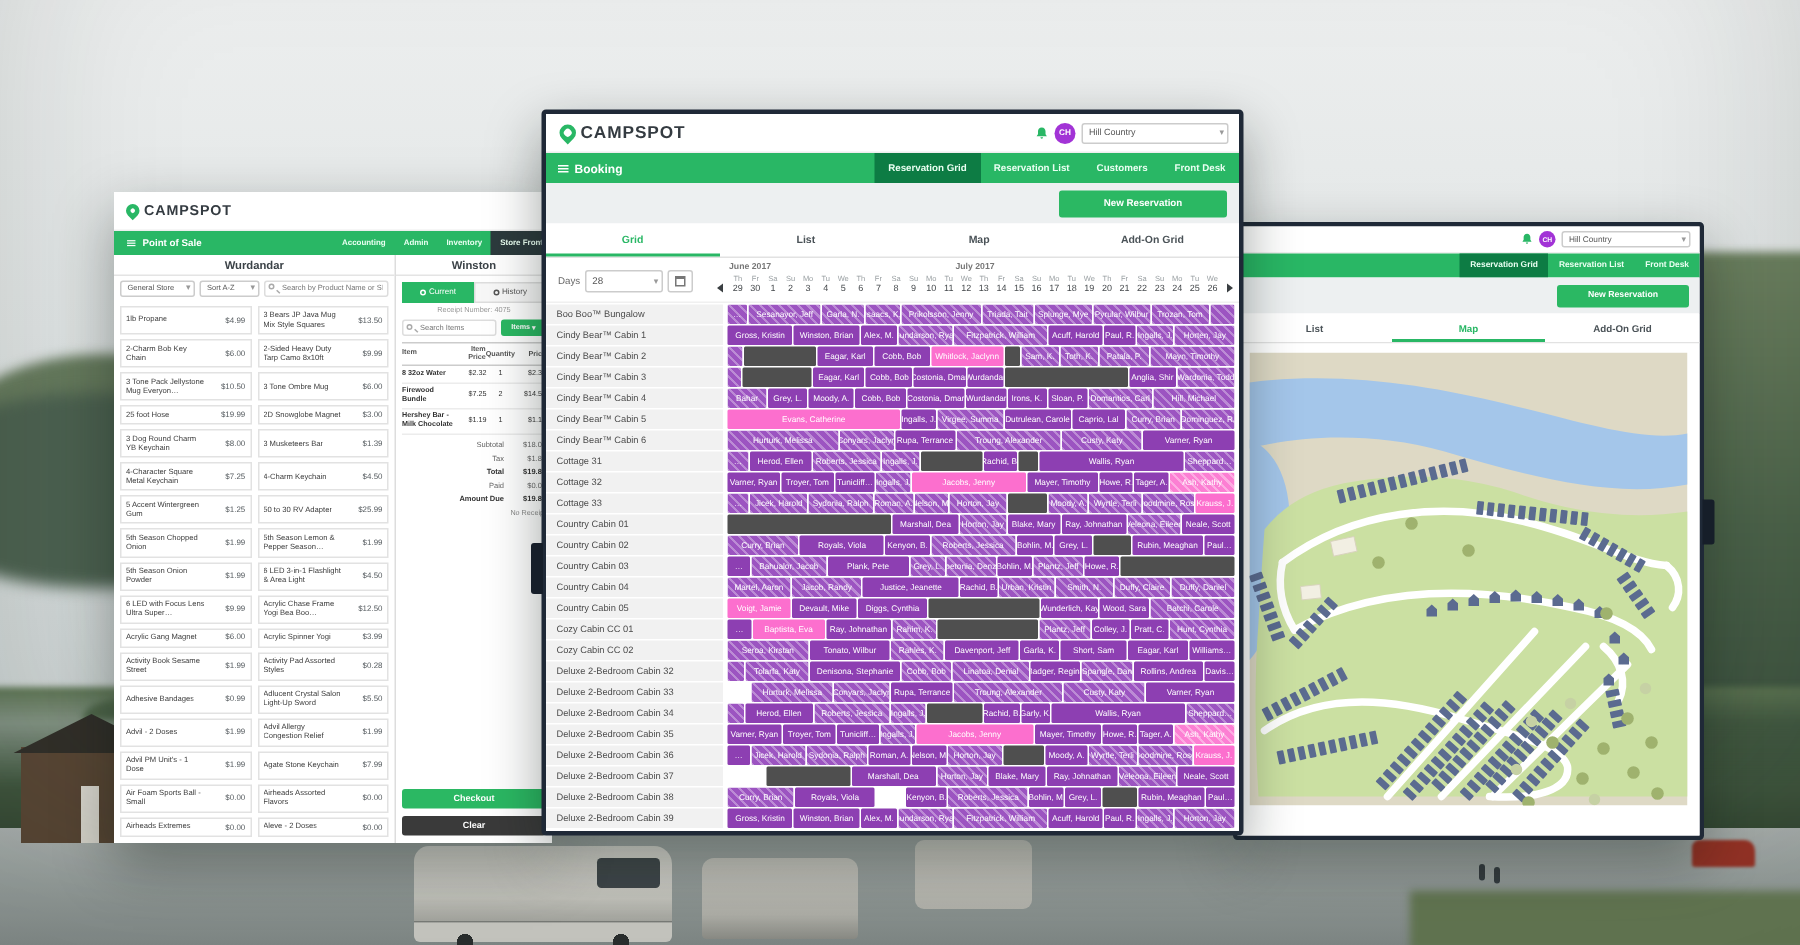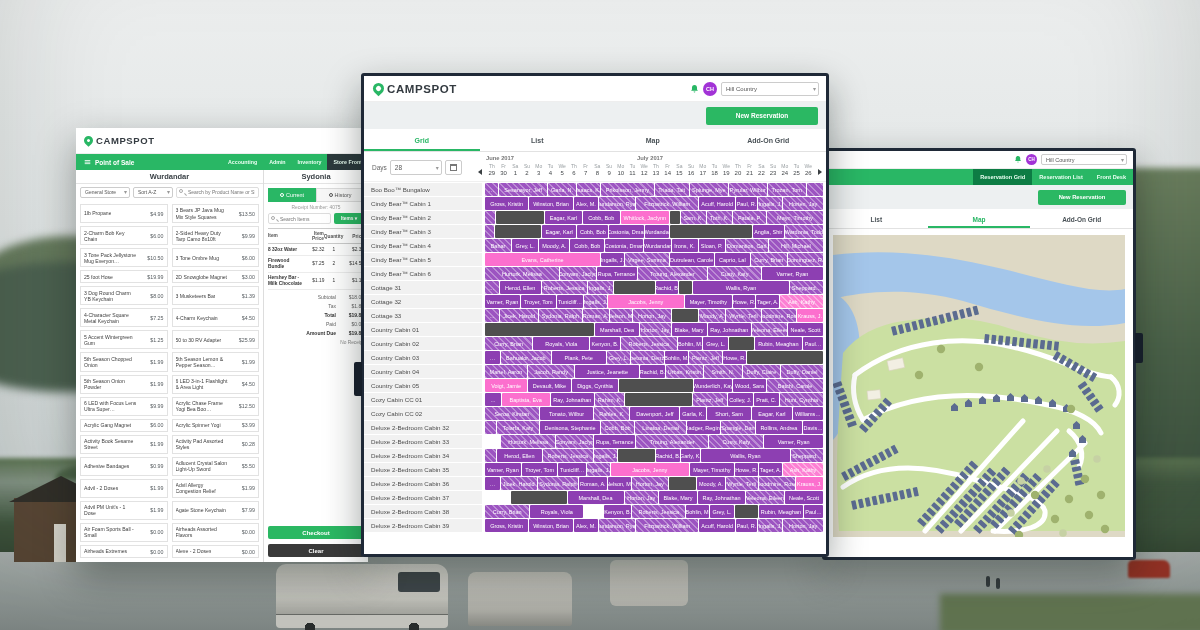--- a/index.html
+++ b/index.html
@@ -362,21 +362,21 @@
               <span class="pn">Airheads Extremes</span>
               <span class="pp">$0.00</span>
             </div>
             <div class="prod">
               <span class="pn">Aleve - 2 Doses</span>
               <span class="pp">$0.00</span>
             </div>
           </div>
       </div>
       <div class="lw-receipts">
-        <div class="panel-title" style="margin:0 -4px;">Sydonia</div>
+        <div class="panel-title" style="margin:0 -4px;">Winston</div>
         <div class="rw-tabs" id="rw-tabs">
             <div class="rw-tab active">
               <span class="dot"></span>
               <span>Current</span>
             </div>
             <div class="rw-tab">
               <span class="dot"></span>
               <span>History</span>
             </div>
           </div>
@@ -697,20 +697,32 @@
       <div class="acct">
         <svg class="bell bell-svg" viewBox="0 0 10 10">
             <path d="M5 .5C3.1.5 2.2 2 2.2 3.5v2L1.2 7h7.6L7.8 5.5v-2C7.8 2 6.9.5 5 .5zM4 7.8a1 1 0 0 0 2 0z"></path>
           </svg>
         <span class="avatar">CH</span>
         <div class="selectbox">
             <span>Hill Country</span>
           </div>
       </div>
     </div>
+    <div class="appbar bw-appbar">
+      <div class="bar-title">
+        <span class="menu-ico"></span>
+        <span>Booking</span>
+      </div>
+      <div class="appnav" id="bw-appnav">
+          <div class="nav-item active">Reservation Grid</div>
+          <div class="nav-item">Reservation List</div>
+          <div class="nav-item">Customers</div>
+          <div class="nav-item">Front Desk</div>
+        </div>
+    </div>
     <div class="toolbar bw-toolbar">
       <button class="btn-green">New Reservation</button>
     </div>
     <div class="tabsbar bw-tabs" id="bw-tabs">
         <div class="tab active">Grid</div>
         <div class="tab">List</div>
         <div class="tab">Map</div>
         <div class="tab">Add-On Grid</div>
       </div>
     <div class="bw-filter">

